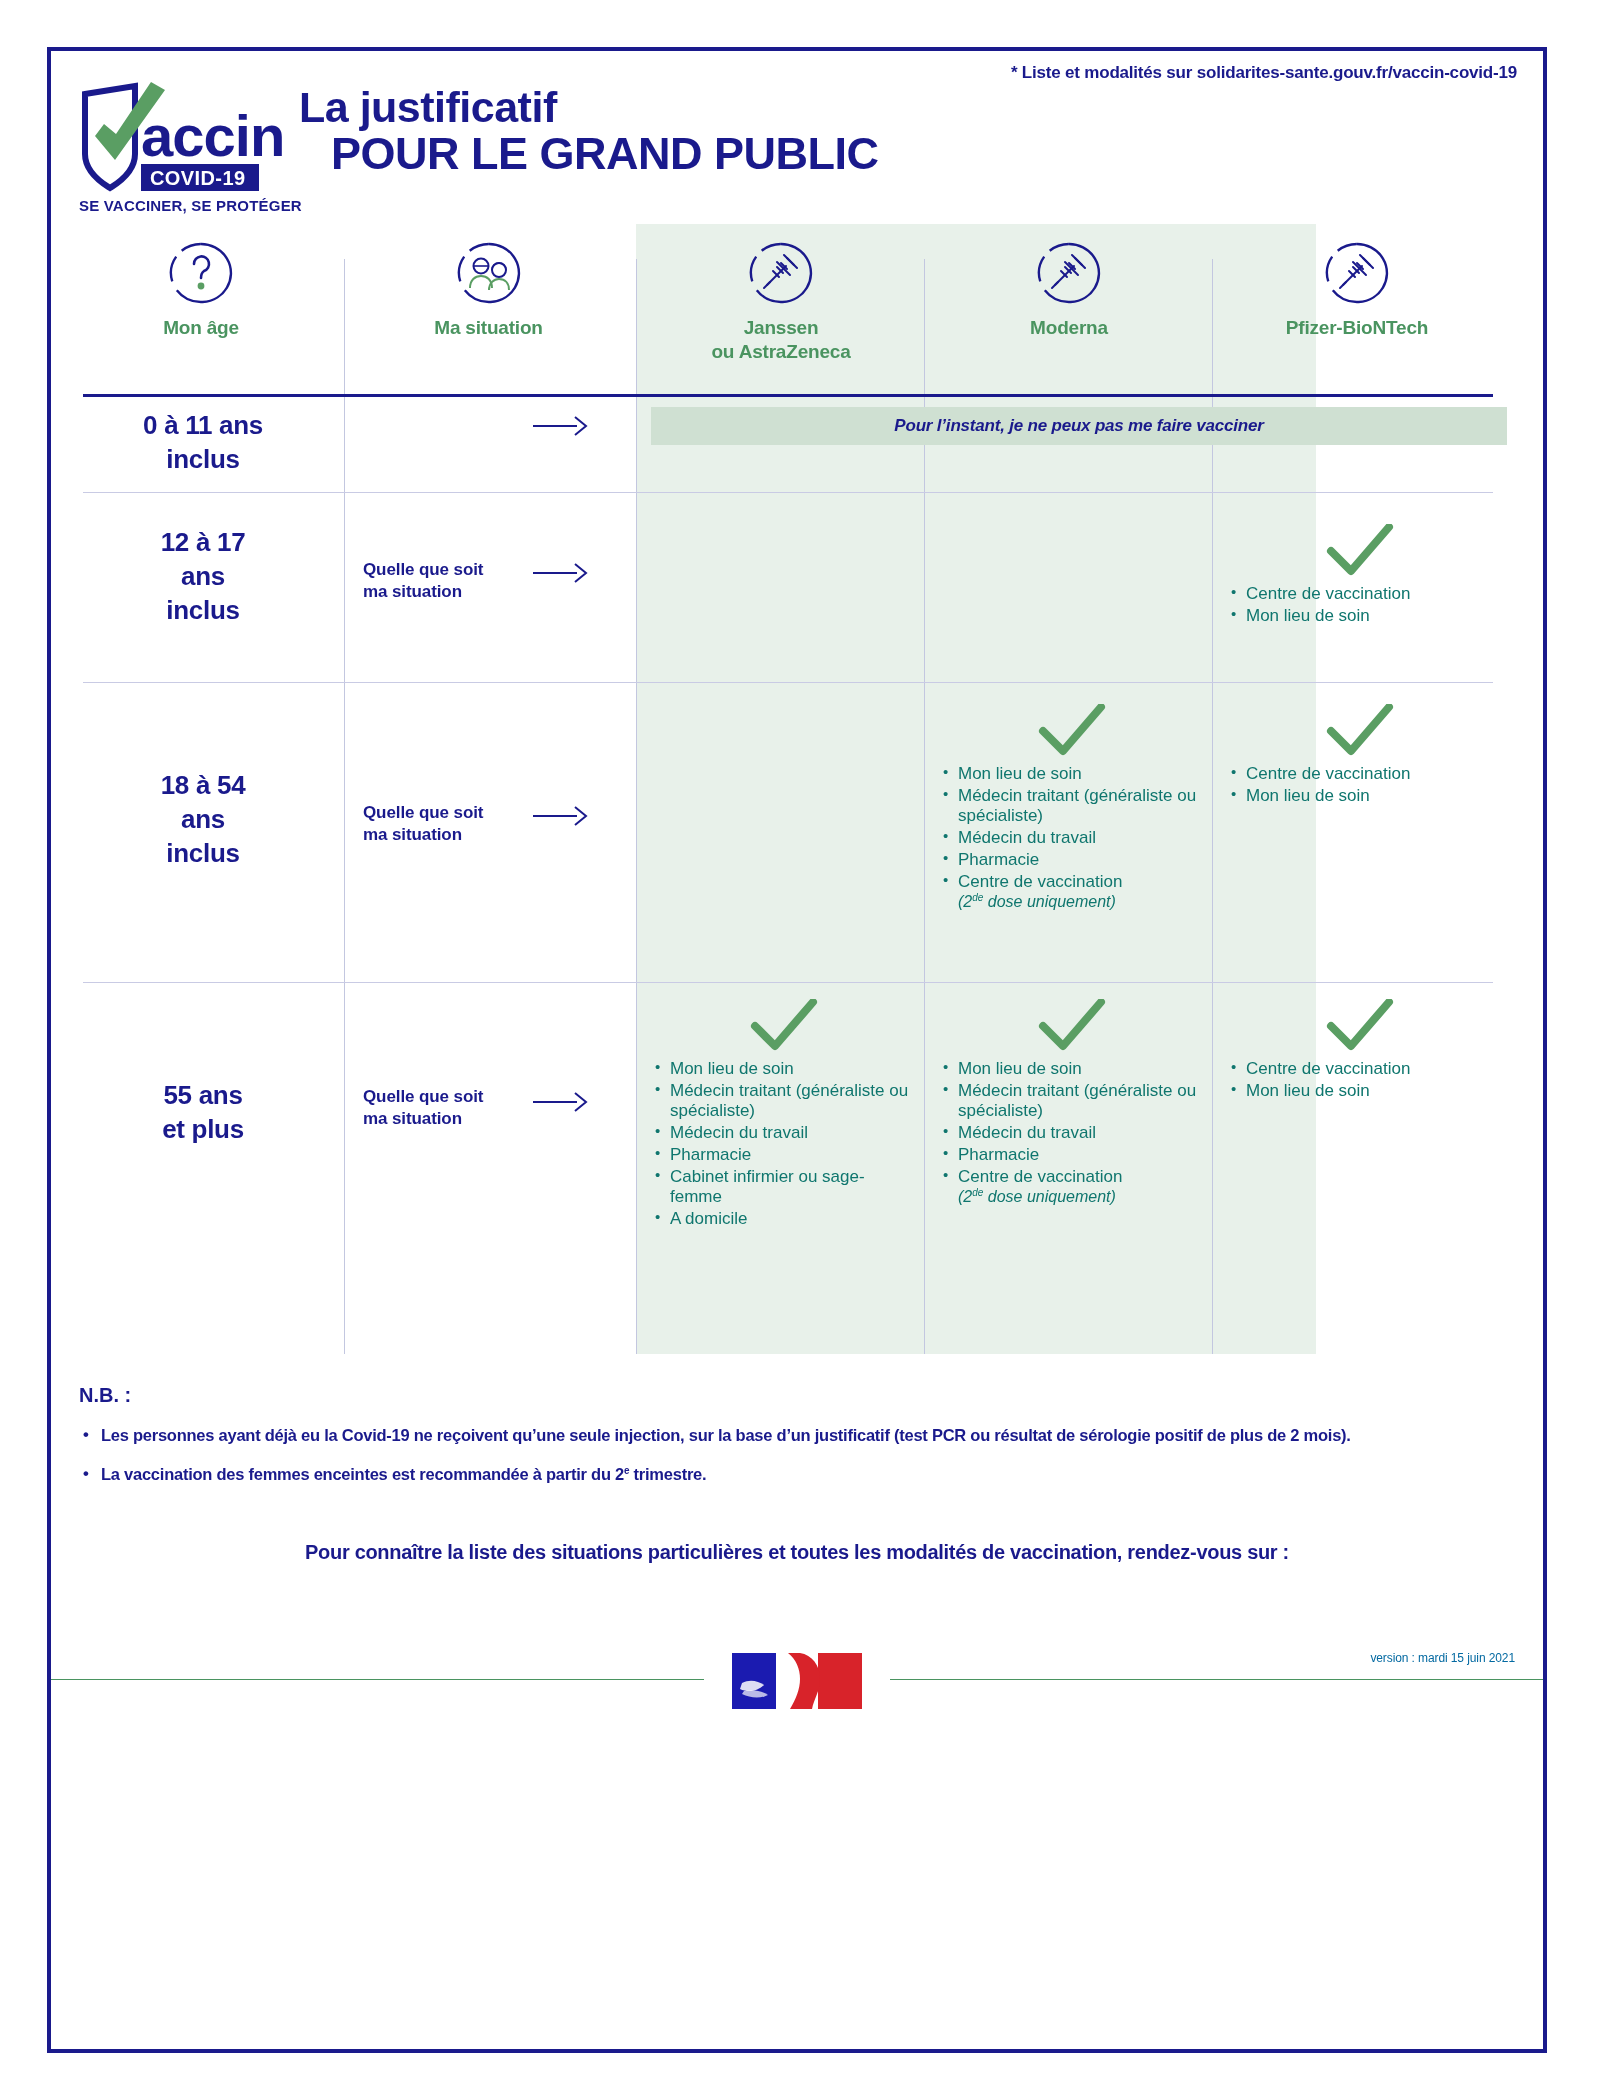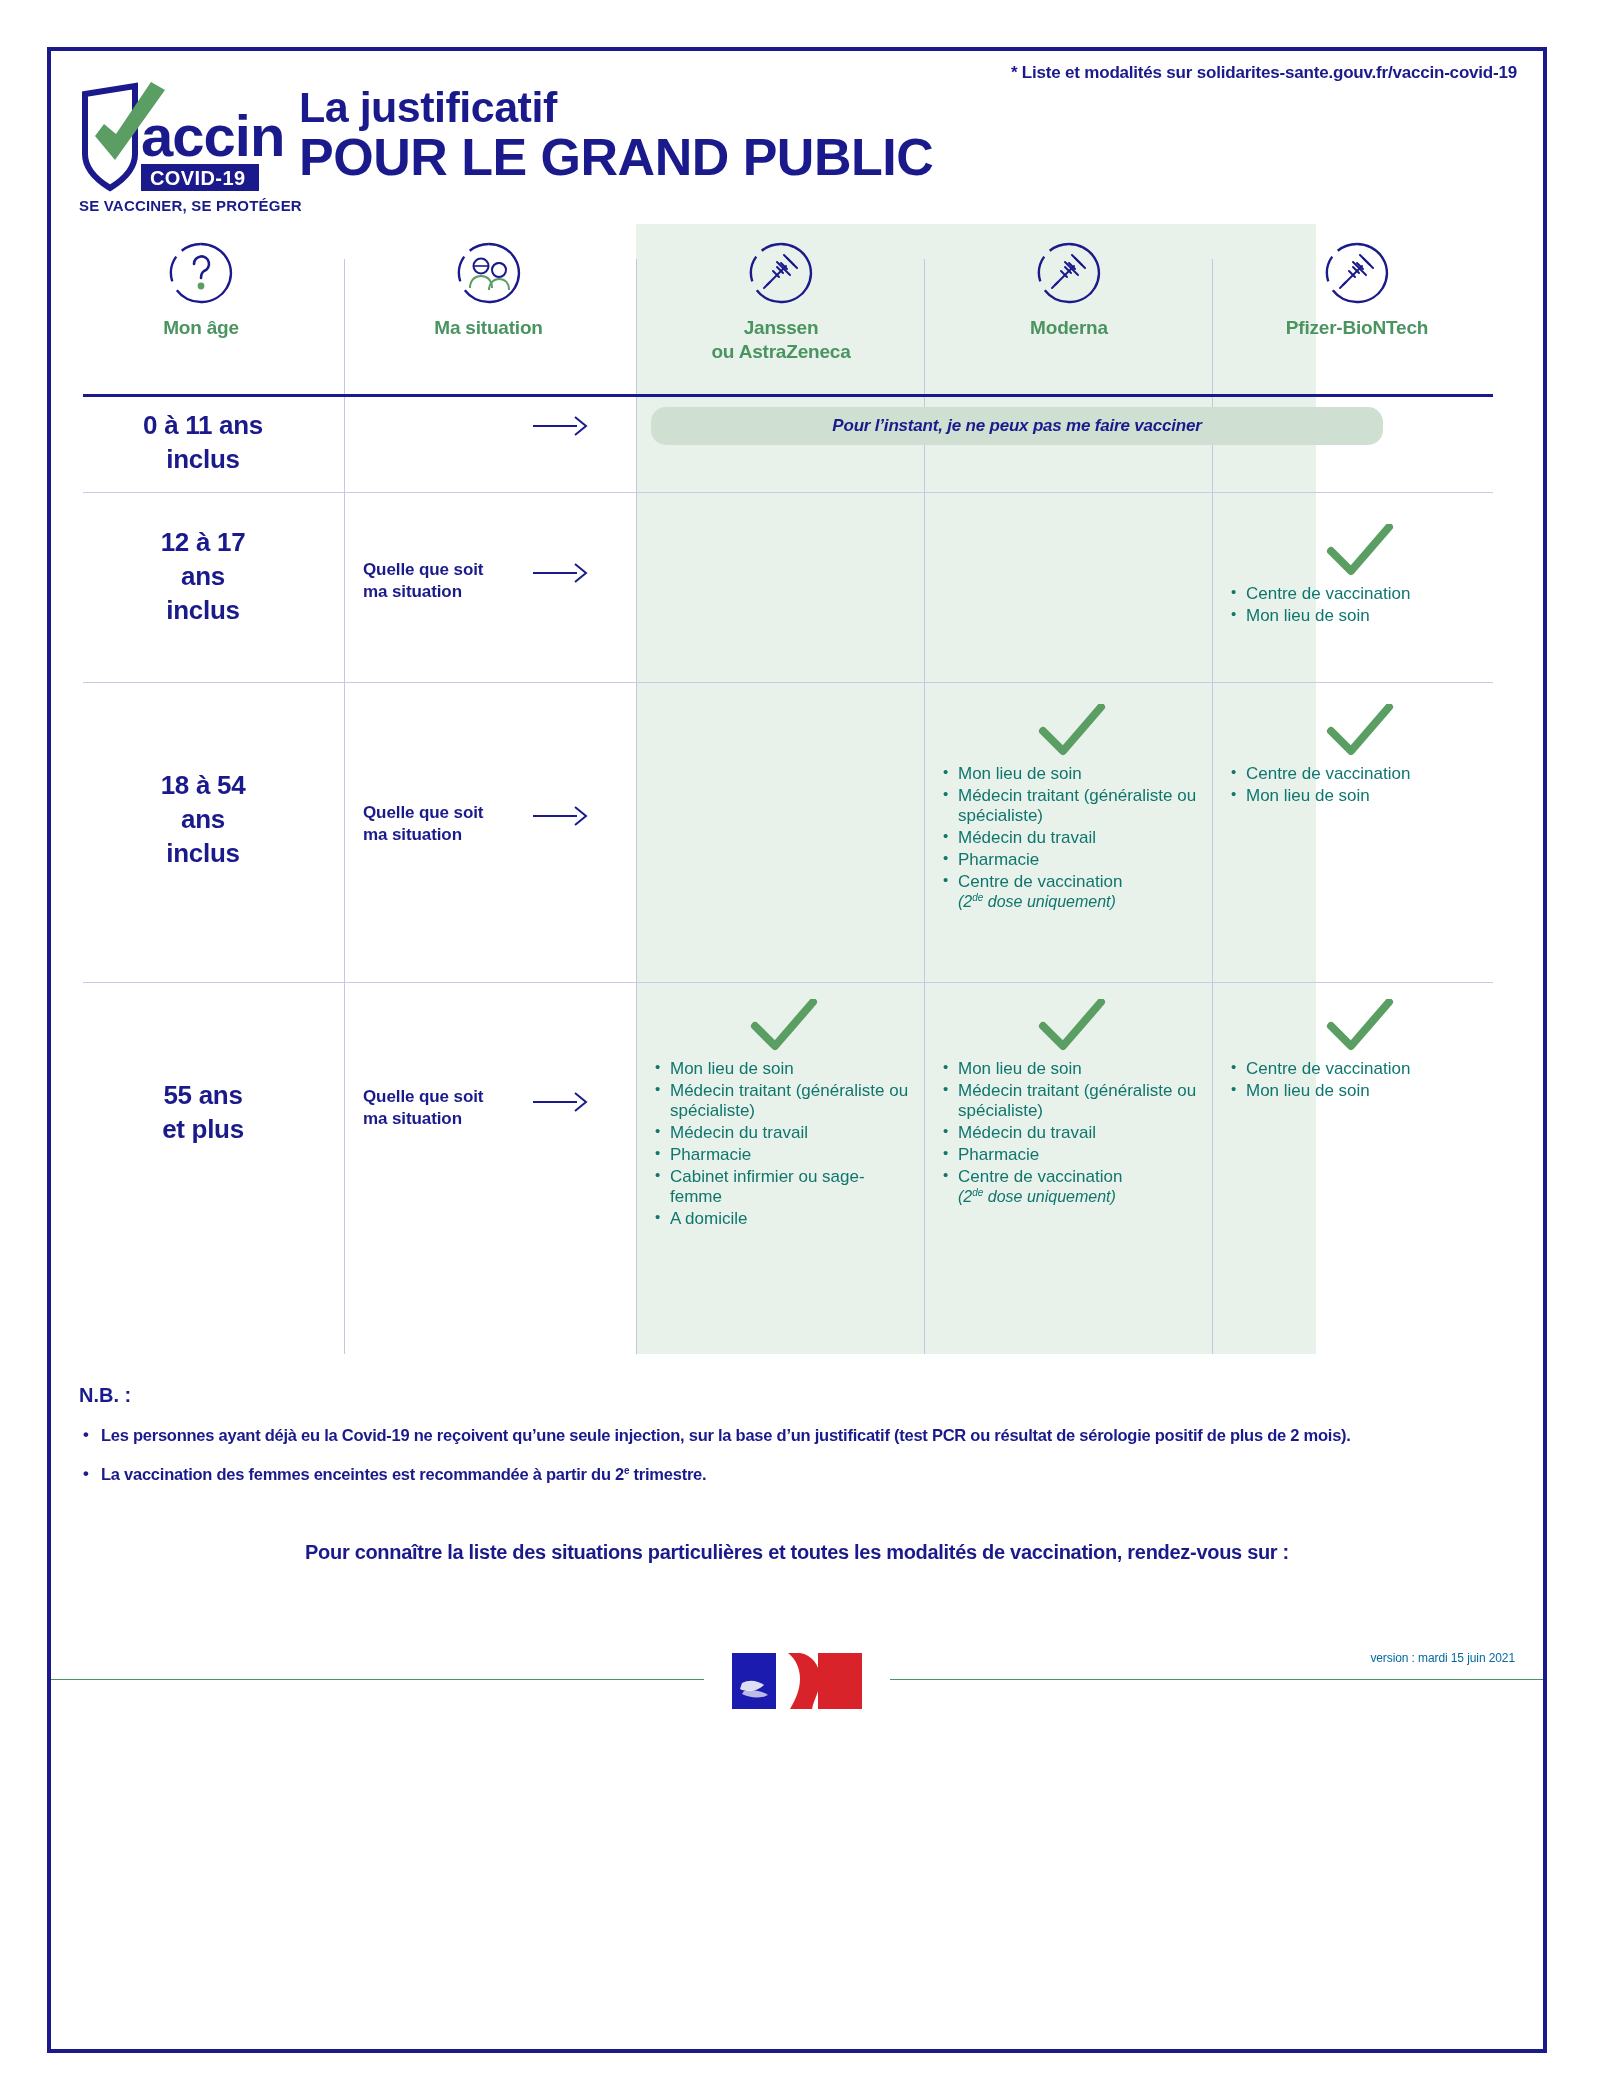--- a/index.html
+++ b/index.html
@@ -51,24 +51,25 @@
     top: 33px;
     line-height: 1.07;
   }
   .title-line1 {
     font-size: 43px;
     font-weight: bold;
     color: #1a1a8c;
     letter-spacing: -0.5px;
   }
   .title-line2 {
-    font-size: 52px;
+    font-size: 45px;
     font-weight: bold;
     color: #1a1a8c;
     letter-spacing: -0.5px;
+    margin-left: 32px;
   }
 
   
   .table {
     position: absolute;
     left: 0px;
     top: 173px;
     width: 1492px;
     height: 1130px;
   }
@@ -369,21 +370,21 @@
     </div>
 
     <div class="agecell" style="left:32px; top:185px; width:240px;">
       <div>0 à 11 ans</div>
       <div>inclus</div>
     </div>
     <svg class="arrow" style="left:480px; top:190px;" width="60" height="24" viewBox="0 0 60 24">
       <path d="M2 12 H46" stroke="#1a1a8c" stroke-width="2" fill="none"></path>
       <path d="M44 3 L55 12 L44 21" stroke="#1a1a8c" stroke-width="2" fill="none"></path>
     </svg>
-    <div class="banner" style="left:600px; top:183px; width:732px; height:38px;border-radius:15px;">Pour l’instant, je ne peux pas me faire vacciner</div>
+    <div class="banner" style="left:600px; top:183px; width:856px; height:38px;">Pour l’instant, je ne peux pas me faire vacciner</div>
 
     <div class="agecell" style="left:32px; top:302px; width:240px;">
       <div>12 à 17</div>
       <div>ans</div>
       <div>inclus</div>
     </div>
     <div class="sitcell" style="left:312px; top:335px; width:210px;">
       <div>Quelle que soit</div>
       <div>ma situation</div>
     </div>

